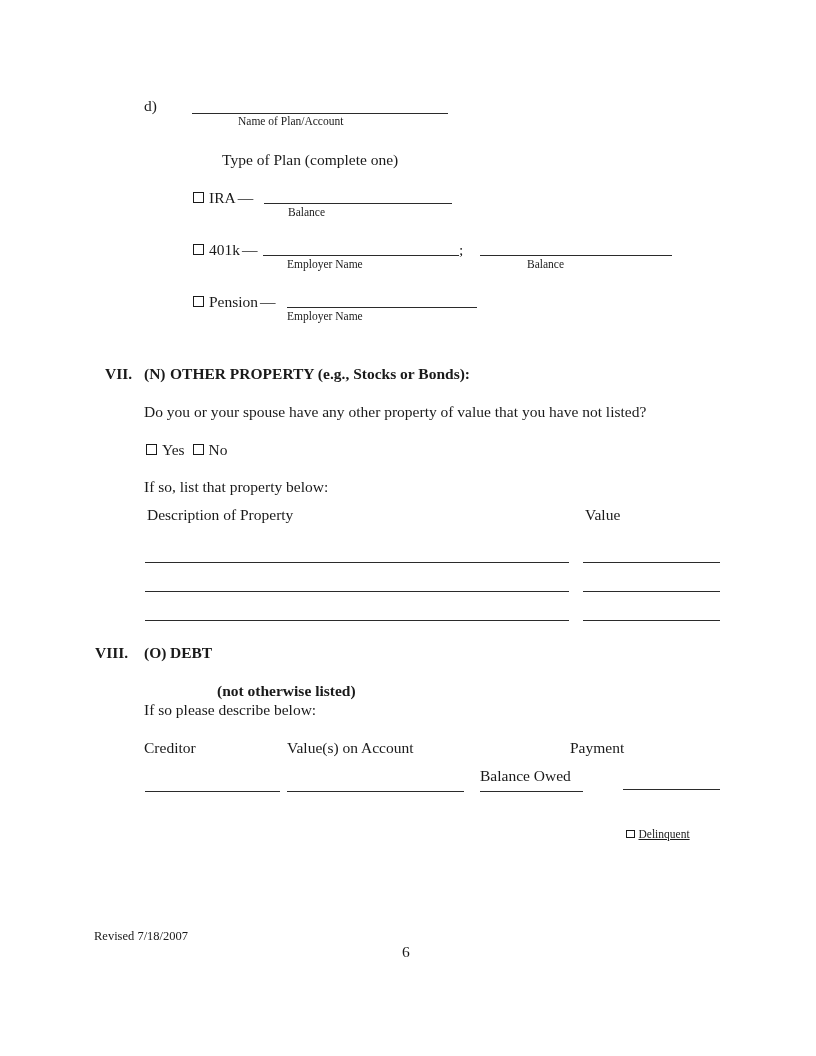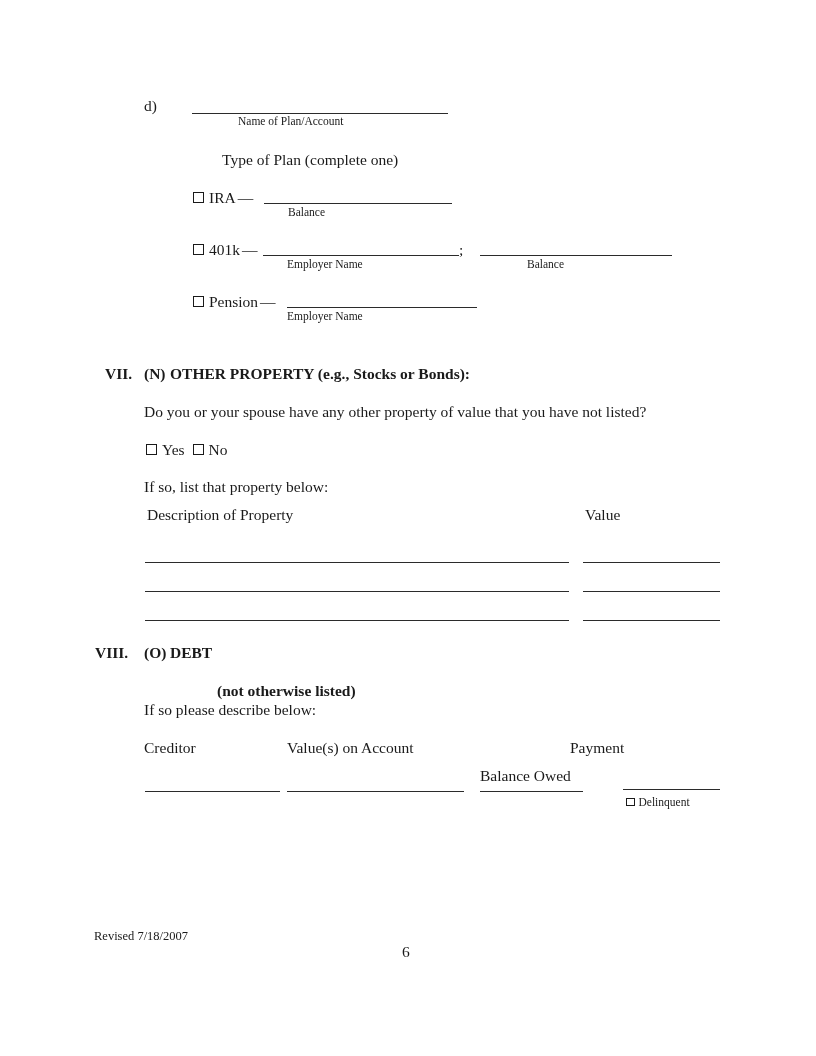--- a/index.html
+++ b/index.html
@@ -149,21 +149,21 @@
   <div class="abs body-text" style="left:144px; top:738px;">Creditor</div>
   <div class="abs body-text" style="left:287px; top:738px;">Value(s) on Account</div>
   <div class="abs body-text" style="left:480px; top:738px;margin-top:28px;">Balance Owed</div>
   <div class="abs body-text" style="left:570px; top:738px;">Payment</div>
 
   <div class="rule" style="left:145px; top:791px; width:135px;"></div>
   <div class="rule" style="left:287px; top:791px; width:177px;"></div>
   <div class="rule" style="left:480px; top:791px; width:103px;"></div>
   <div class="rule" style="left:623px; top:789px; width:97px;"></div>
 
-  <div class="abs row-inline small-label" style="left:626px; top:796px;">
+  <div class="abs row-inline small-label" style="left:626px; top:828px;text-decoration:underline;">
     <span class="cbox-sm"></span>
     <span>Delinquent</span>
   </div>
 
   <div class="abs small-label" style="left:94px; top:911px; font-size:12.5px;margin-top:19px;">Revised 7/18/2007</div>
   <div class="abs body-text" style="left:402px; top:942px;">6</div>
 
 </div>
 
 </body></html>

